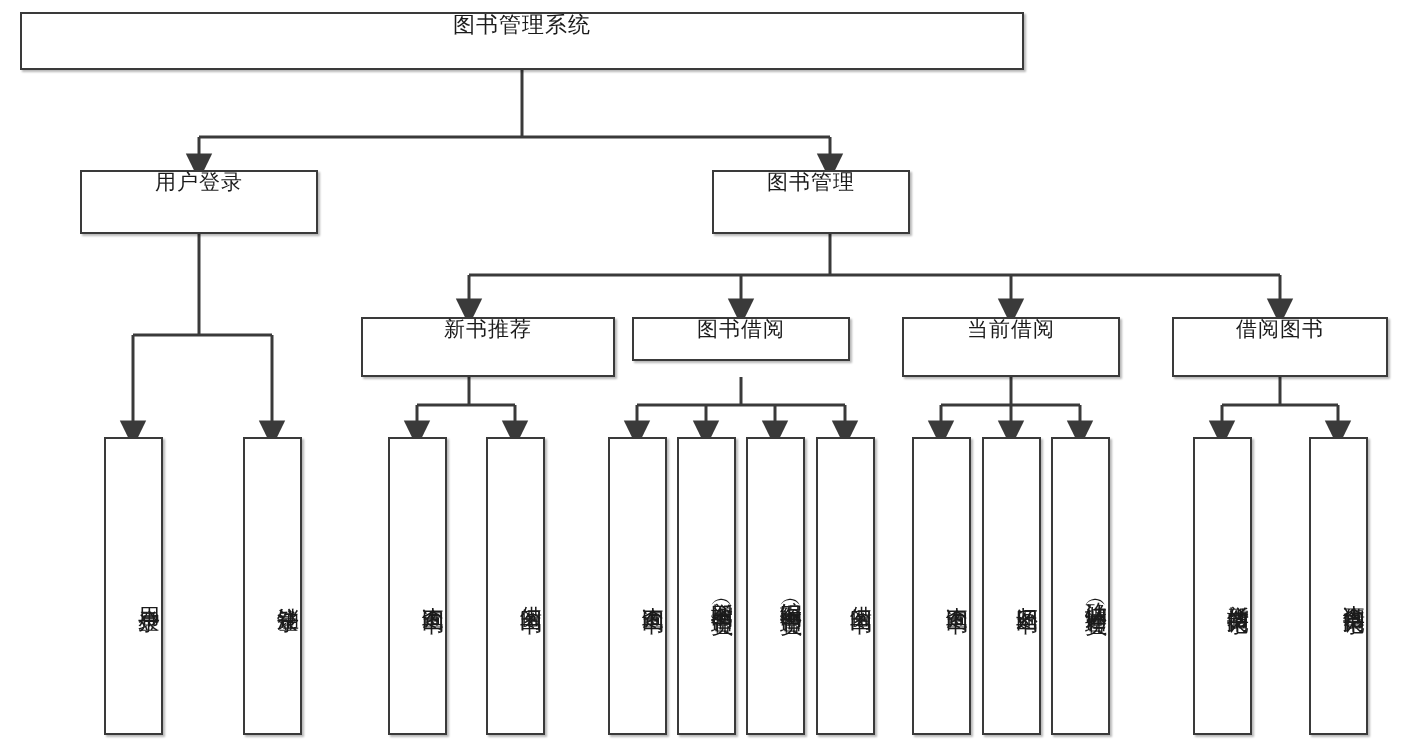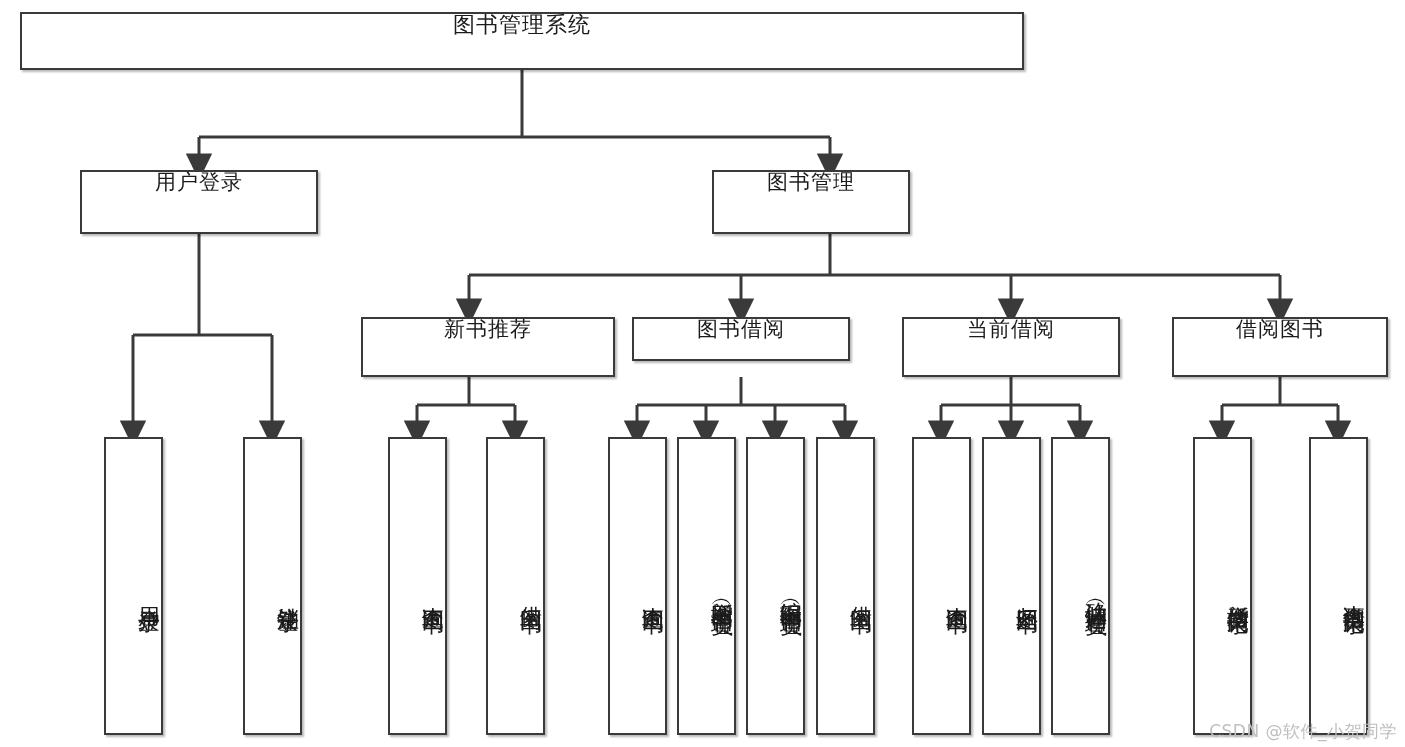--- a/index.html
+++ b/index.html
@@ -170,14 +170,13 @@
     <span class="lbl">确认归还（管理员）</span>
   </div>
 
   <div class="node v" style="left:1193px;top:437px;width:59px;height:298px;">
     <span class="lbl">新增借阅记录</span>
   </div>
   <div class="node v" style="left:1309px;top:437px;width:59px;height:298px;">
     <span class="lbl">查询借阅记录</span>
   </div>
 
-  <div id="watermark">CSDN @软件_小贺同学</div>
 </div>
 
 </body></html>

